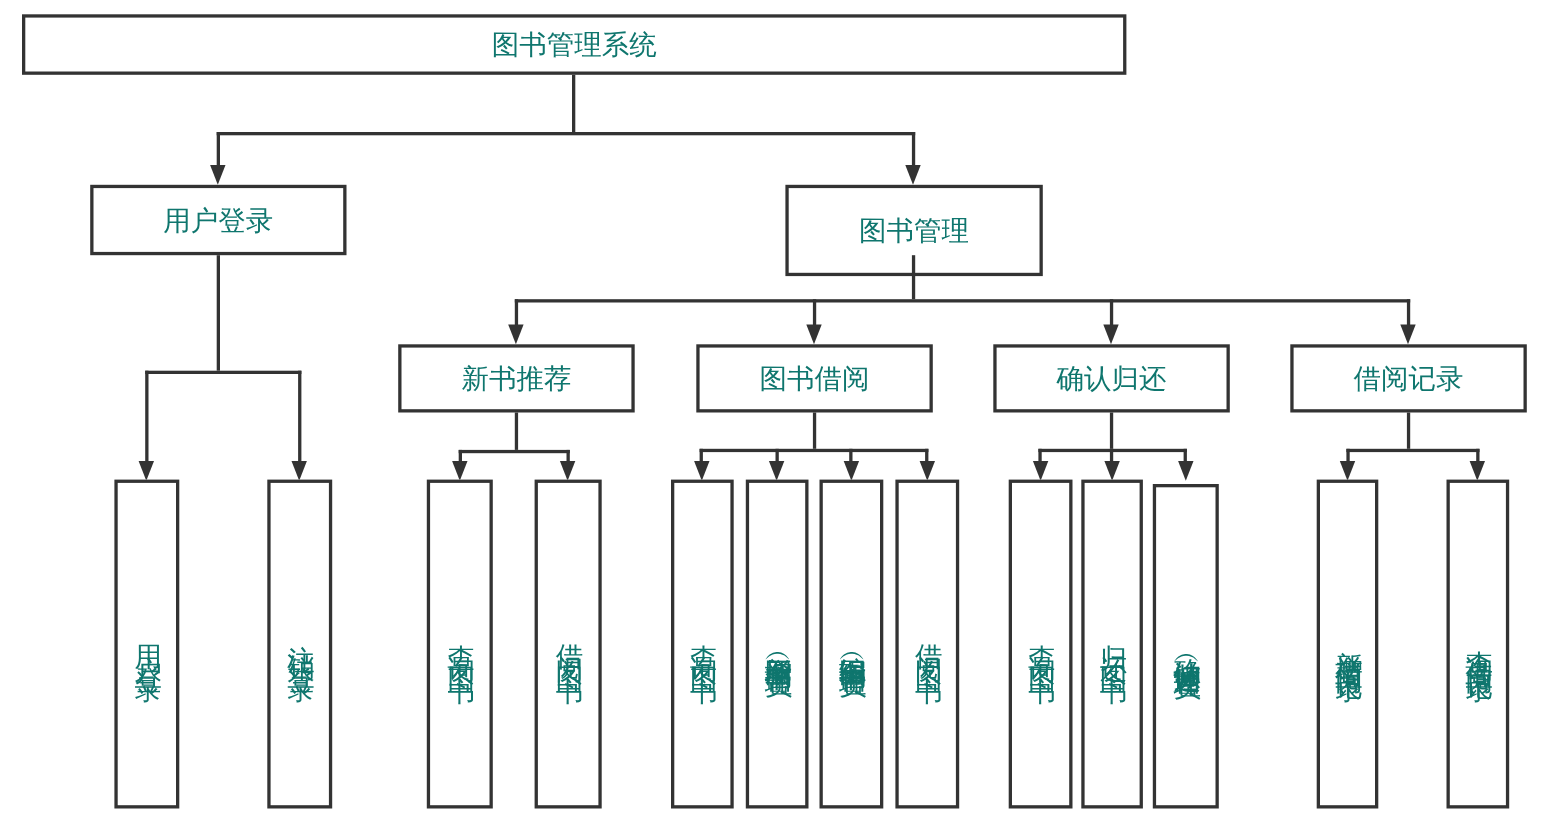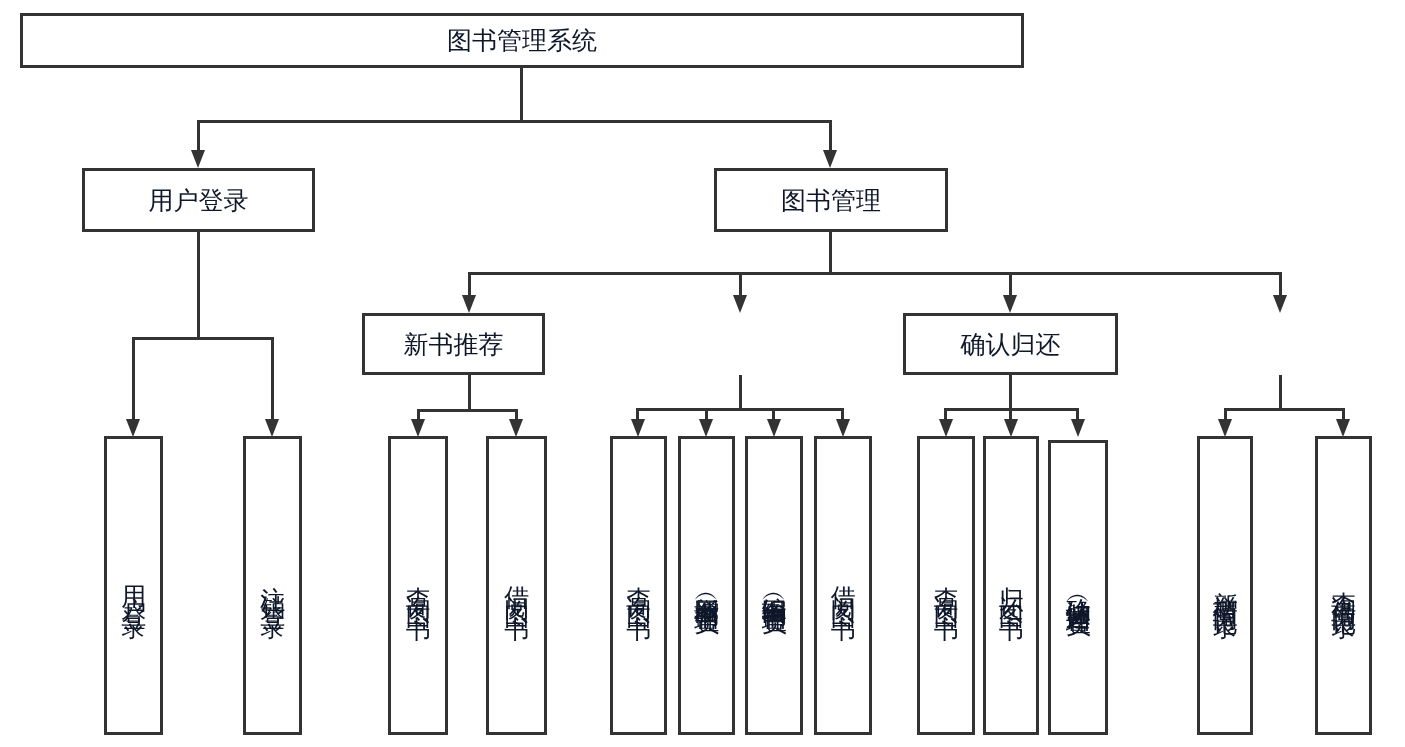--- a/index.html
+++ b/index.html
@@ -3,21 +3,21 @@
 <meta charset="utf-8">
 <style>
   html,body { margin:0; padding:0; background:#fff; }
   .canvas {
     position:relative; width:1405px; height:747px; background:#ffffff;
     font-family:"Liberation Sans", sans-serif; color:#1d1d1f; overflow:hidden;
   }
   .box {
     position:absolute; box-sizing:border-box; background:#ffffff;
     border:3px solid #333333; display:flex; align-items:center; justify-content:center;
-    font-size:25px; color:#0f172a; text-align:center;
+    font-size:25px; color:#0f766e; text-align:center;
   }
   .vtext { writing-mode:vertical-rl; text-orientation:mixed; line-height:1.1; }
   .ls-lg { letter-spacing:10px; }
   .ls-md { letter-spacing:5px; }
   .ls-sm { letter-spacing:2px; }
   .hl, .vl { position:absolute; background:#333333; }
   .hl { height:3px; }
   .vl { width:3px; }
   .arr {
     position:absolute; width:0; height:0;
@@ -41,21 +41,21 @@
   <div class="vl" style="left:520px; top:68px; height:52px;"></div>
   <div class="hl" style="left:197px; top:120px; width:635px;"></div>
   <div class="vl" style="left:197px; top:120px; height:31px;"></div>
   <div class="arr" style="left:191px; top:150px;"></div>
   <div class="vl" style="left:829px; top:120px; height:31px;"></div>
   <div class="arr" style="left:823px; top:150px;"></div>
 
   <div class="box" style="left:82px; top:168px; width:233px; height:64px;">
     <span>用户登录</span>
   </div>
-  <div class="box" style="left:714px; top:168px; width:234px; height:64px;">
+  <div class="box" style="left:714px; top:168px; width:234px; height:83px;">
     <span>图书管理</span>
   </div>
 
   <div class="vl" style="left:197px; top:232px; height:105px;"></div>
   <div class="hl" style="left:132px; top:337px; width:142px;"></div>
   <div class="vl" style="left:132px; top:337px; height:84px;"></div>
   <div class="arr" style="left:126px; top:419px;"></div>
   <div class="vl" style="left:271px; top:337px; height:84px;"></div>
   <div class="arr" style="left:265px; top:419px;"></div>
 
@@ -63,25 +63,31 @@
   <div class="hl" style="left:468px; top:272px; width:814px;"></div>
   <div class="vl" style="left:468px; top:272px; height:24px;"></div>
   <div class="arr" style="left:462px; top:295px;"></div>
   <div class="vl" style="left:739px; top:272px; height:24px;"></div>
   <div class="arr" style="left:733px; top:295px;"></div>
   <div class="vl" style="left:1009px; top:272px; height:24px;"></div>
   <div class="arr" style="left:1003px; top:295px;"></div>
   <div class="vl" style="left:1279px; top:272px; height:24px;"></div>
   <div class="arr" style="left:1273px; top:295px;"></div>
 
-  <div class="box" style="left:362px; top:313px; width:183px; height:62px;">
+  <div class="box" style="left:362px; top:313px; width:215px; height:62px;">
     <span>新书推荐</span>
+  </div>
+  <div class="box" style="left:633px; top:313px; width:215px; height:62px;">
+    <span>图书借阅</span>
   </div>
   <div class="box" style="left:903px; top:313px; width:215px; height:62px;">
     <span>确认归还</span>
+  </div>
+  <div class="box" style="left:1173px; top:313px; width:215px; height:62px;">
+    <span>借阅记录</span>
   </div>
 
   <div class="vl" style="left:468px; top:375px; height:34px;"></div>
   <div class="hl" style="left:417px; top:409px; width:101px;"></div>
   <div class="vl" style="left:417px; top:409px; height:12px;"></div>
   <div class="arr" style="left:411px; top:419px;"></div>
   <div class="vl" style="left:515px; top:409px; height:12px;"></div>
   <div class="arr" style="left:509px; top:419px;"></div>
 
   <div class="vl" style="left:739px; top:375px; height:33px;"></div>

